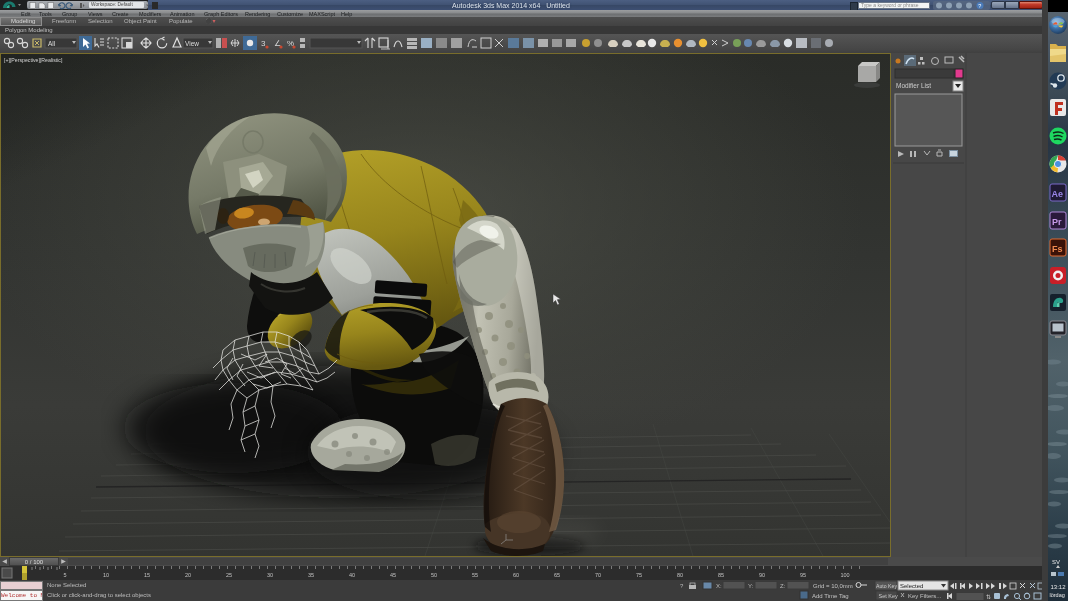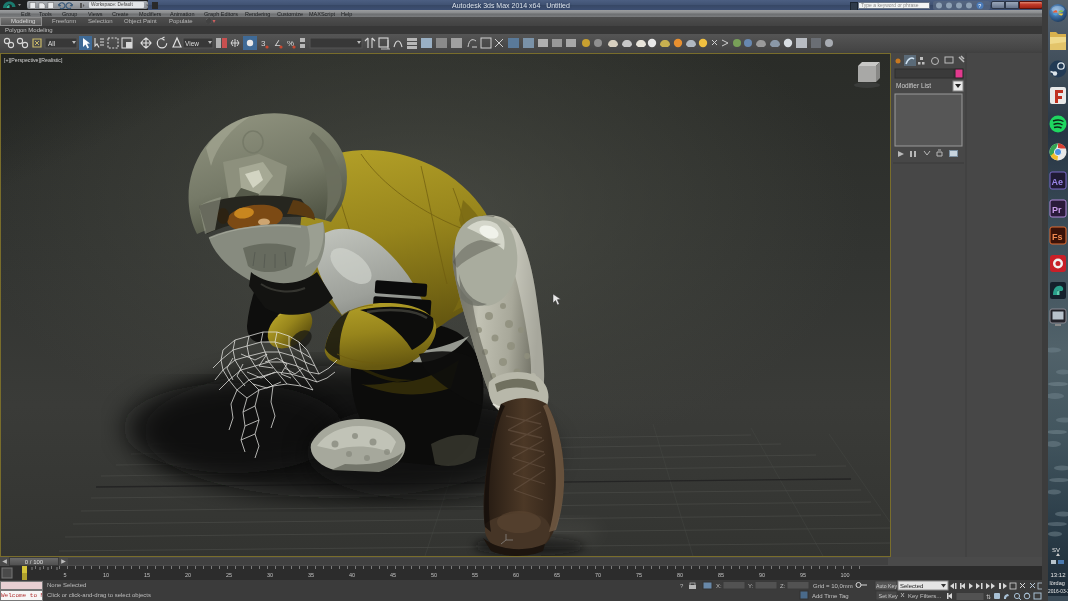--- a/index.html
+++ b/index.html
@@ -42,21 +42,21 @@
           border:1px solid #796d2b;box-sizing:border-box;}
   
   #cmdpanel{left:891px;top:53px;width:151px;height:504px;background:#474747;}
   
   #timeslider{left:0;top:557px;width:1046px;height:9px;background:#4a4a4a;}
   
   #ruler{left:0;top:566px;width:1046px;height:14px;background:#2c2c2c;}
   
   #status{left:0;top:580px;width:1046px;height:21px;background:#3b3b3b;}
   
-  #taskbar{left:1048px;top:0;width:20px;height:540px;
+  #taskbar{left:1048px;top:12px;width:20px;height:540px;
            background:linear-gradient(#15202c 0%,#1b2a38 20%,#2b3e4c 45%,#3a4e5a 60%,#2e4250 75%,#1d2e3c 92%,#16242f 100%);}
 </style>
 </head>
 <body>
 <div id="root">
 
   <div class="abs" id="titlebar"></div>
   <div class="abs" id="glass"></div>
   <div class="abs" id="qat"></div>
   <svg class="abs" style="left:0;top:0" width="160" height="11" viewBox="0 0 160 11">

